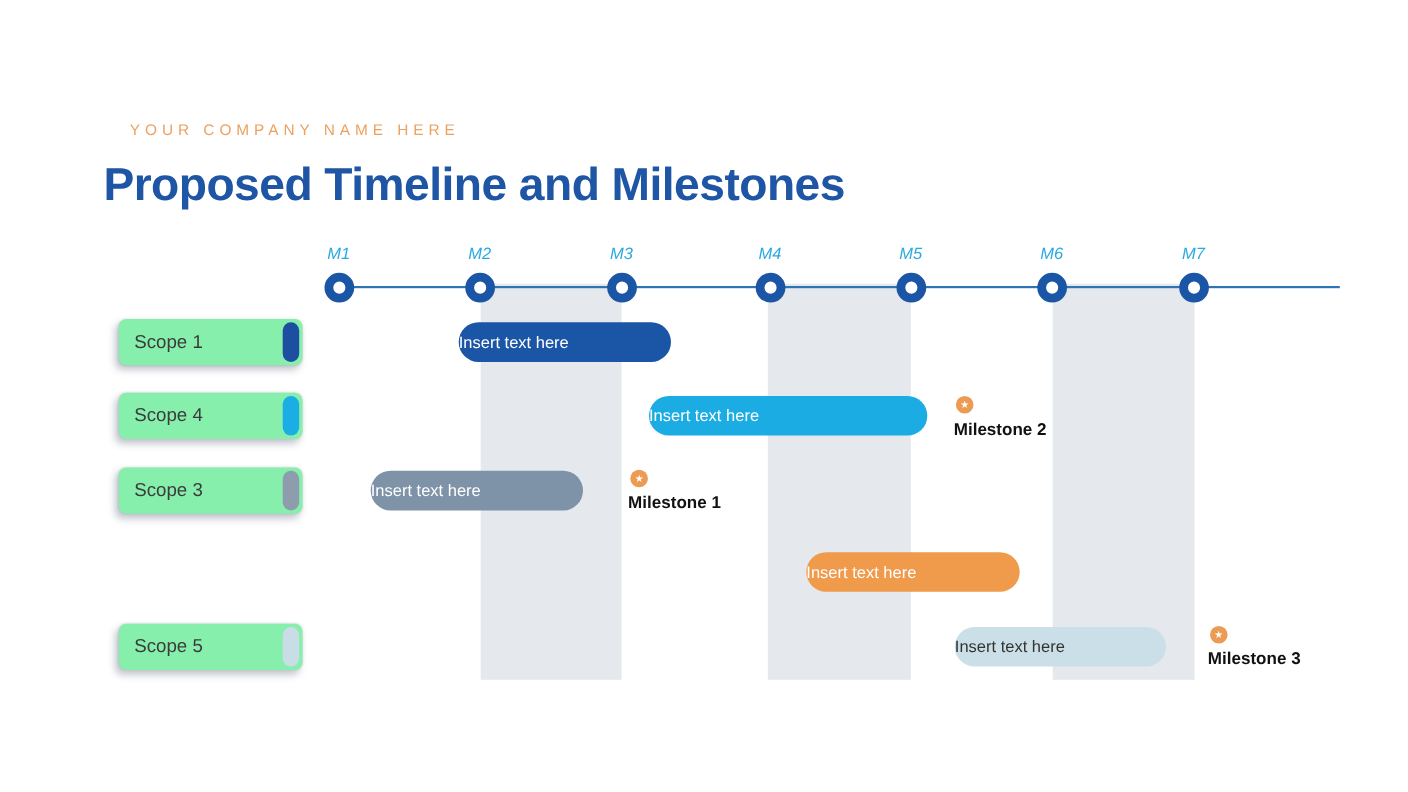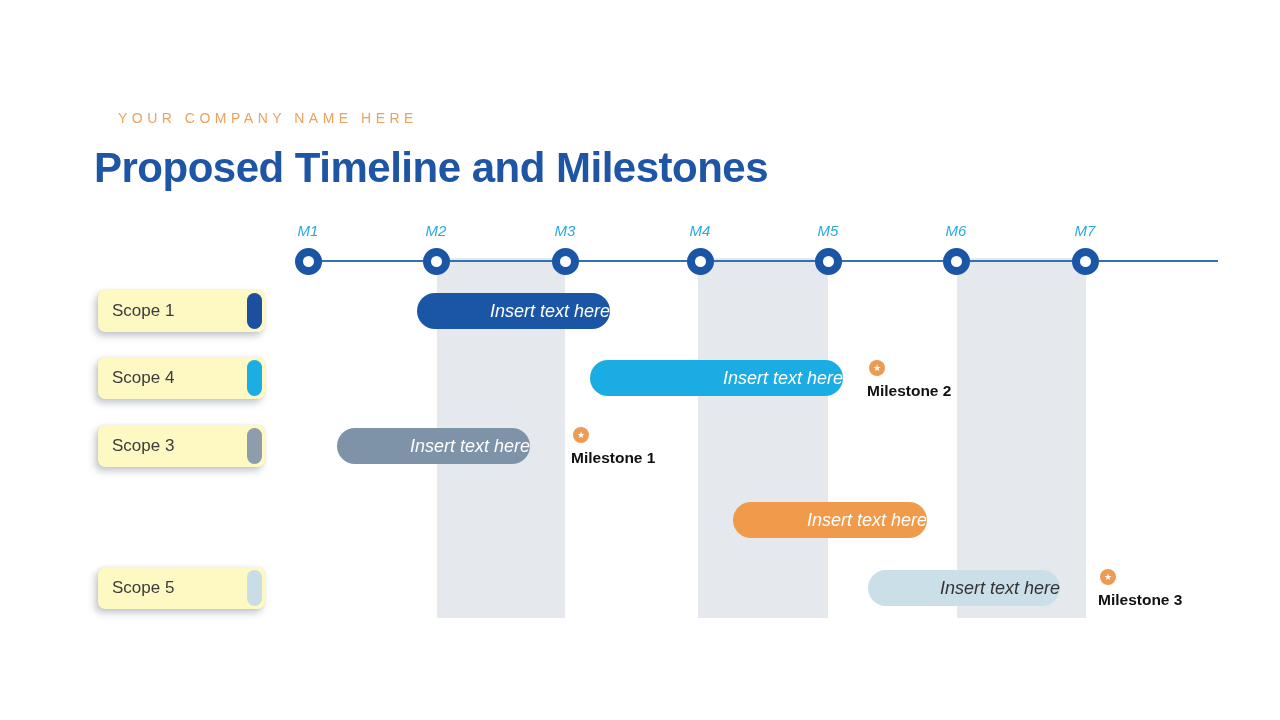--- a/index.html
+++ b/index.html
@@ -79,24 +79,24 @@
     width: 27px;
     height: 27px;
     border-radius: 50%;
     border: 8px solid #1B55A6;
     background: #ffffff;
   }
 
   
   .scope-card {
     position: absolute;
-    left: 98px;
+    left: 108px;
     width: 167px;
     height: 42px;
-    background: #fef9c3;
+    background: #86efac;
     border-radius: 7px;
     box-shadow: -3px 4px 7px rgba(100,110,130,0.38), 0 0 2px rgba(0,0,0,0.10);
     z-index: 4;
   }
   .scope-label {
     position: absolute;
     left: 14px;
     top: 0;
     line-height: 42px;
     font-size: 17px;
@@ -111,24 +111,23 @@
     border-radius: 8px;
   }
 
   
   .bar {
     position: absolute;
     height: 36px;
     border-radius: 18px;
     display: flex;
     align-items: center;
-    justify-content: flex-end;
-    font-size: 18px;
+    justify-content: flex-start;
+    font-size: 15px;
     z-index: 5;
-    font-style: italic;
   }
   .bar-1 { left: 417px; top: 293px; width: 193px; }
   .bar-2 { left: 590px; top: 360px; width: 253px; }
   .bar-3 { left: 337px; top: 428px; width: 193px; }
   .bar-4 { left: 733px; top: 502px; width: 194px; }
   .bar-5 { left: 868px; top: 570px; width: 192px; }
 
   
   .milestone {
     position: absolute;

